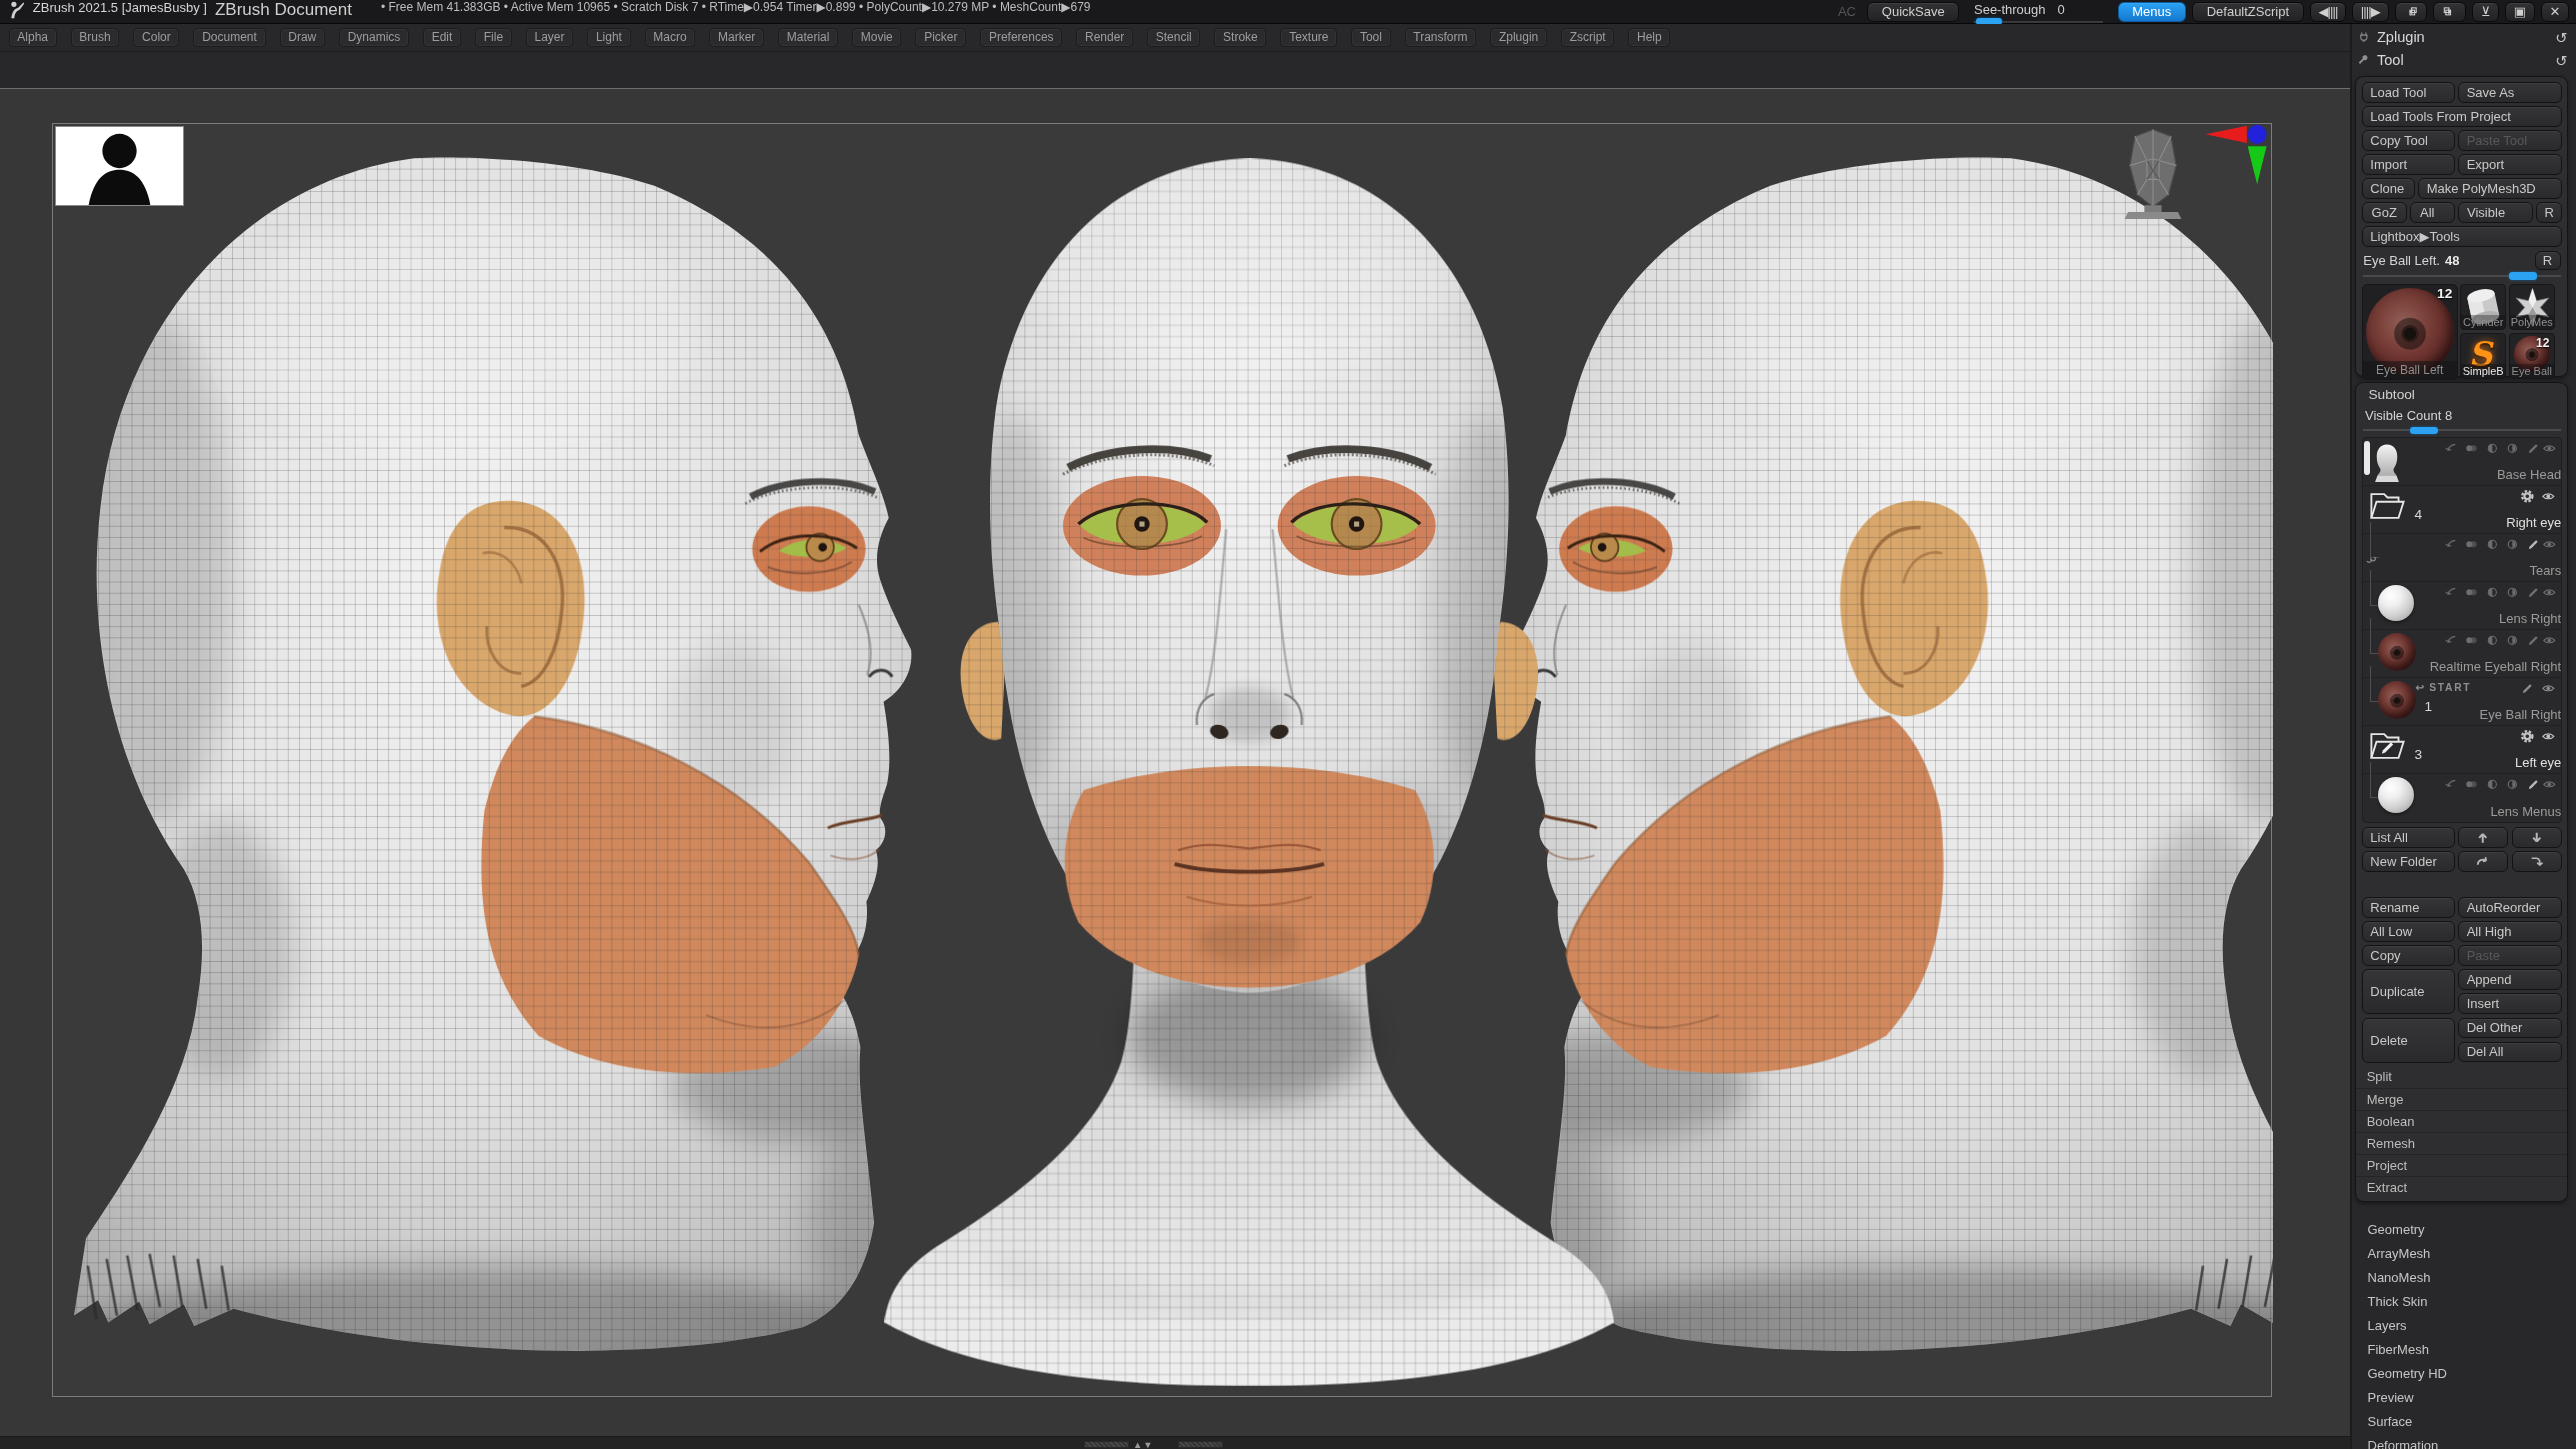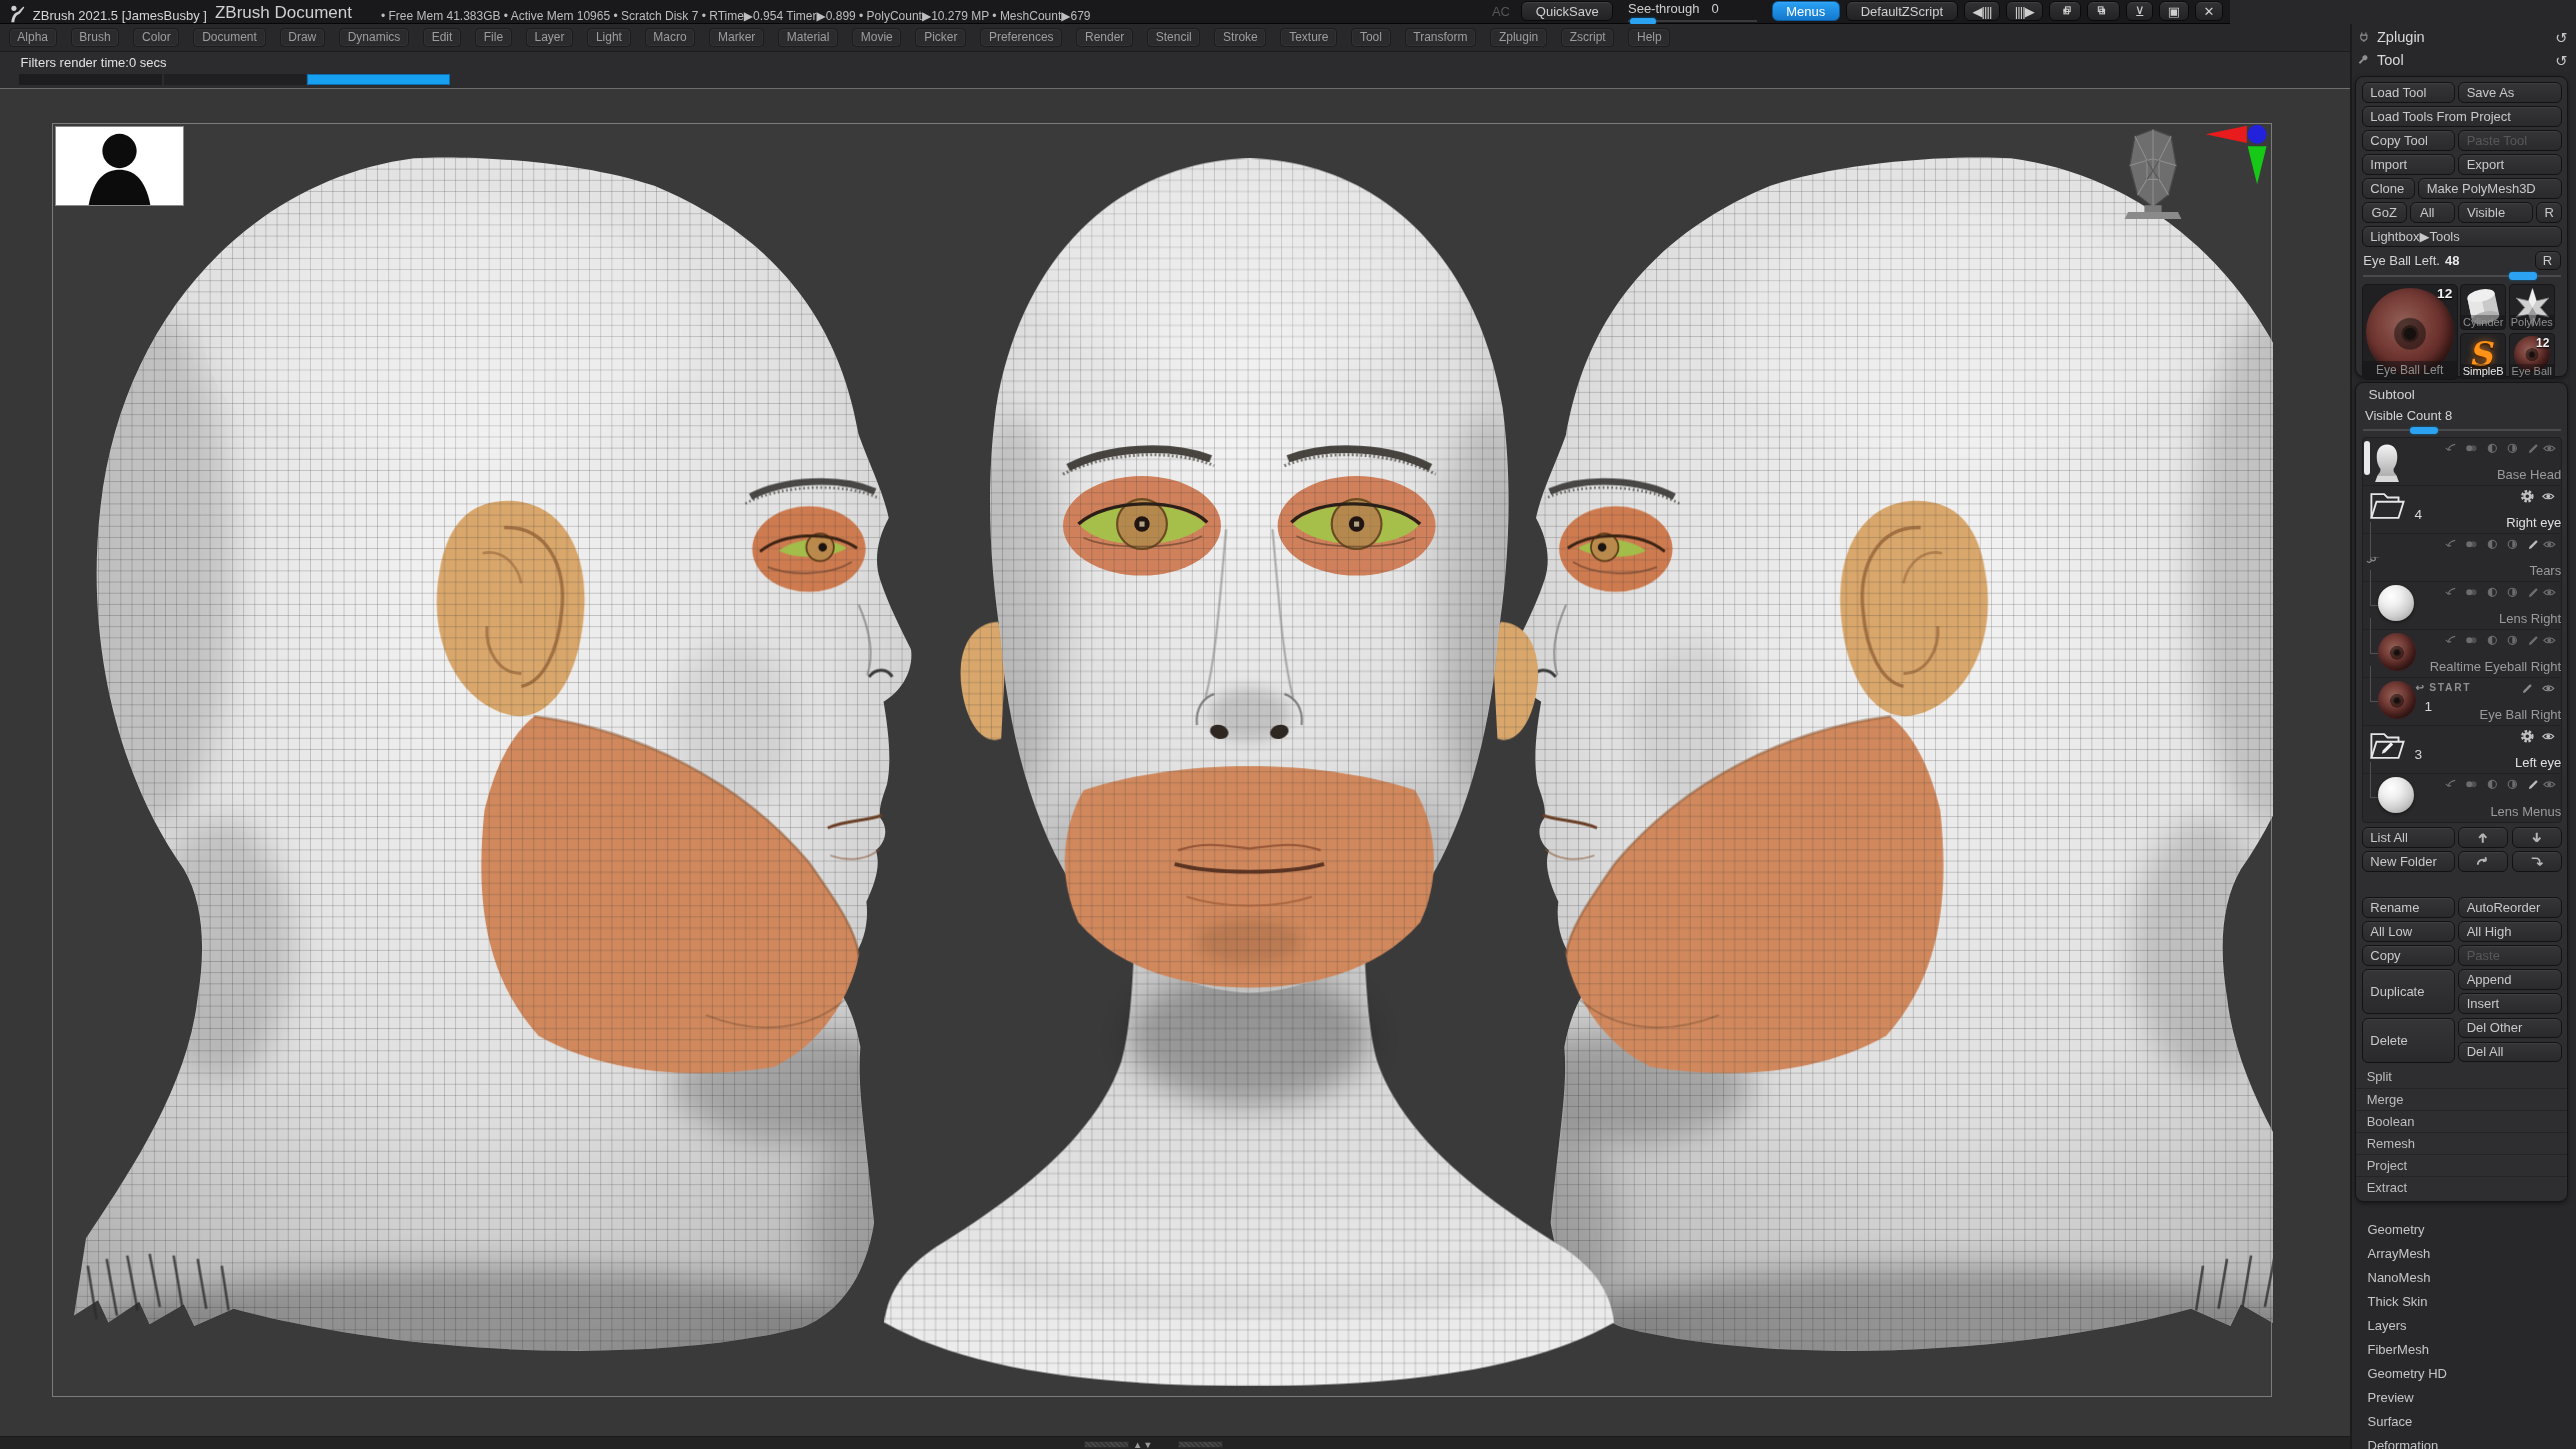--- a/index.html
+++ b/index.html
@@ -1,20 +1,20 @@
 <!DOCTYPE html>
 <html style="font-size:13.7px"><head>
 <meta charset="utf-8">
 <style>
   * { margin:0; padding:0; box-sizing:border-box; }
   body { background:#111; font-family:"Liberation Sans", sans-serif; }
   .app { position:relative; width:2576px; height:1449px; background:#28282a; overflow:hidden; color:#c6c6c6; }
 
   
-  .titlebar { position:absolute; top:0; left:0; width:2230px; height:24px; background:#19191b; display:flex; align-items:flex-end; padding:0 6.9px; border-bottom:0.9px solid #060606;}
+  .titlebar { position:absolute; top:0; left:0; width:2576px; height:24px; background:#19191b; display:flex; align-items:flex-start; padding:0 6.9px; border-bottom:0.9px solid #060606;}
   .logo { width:19px; height:19px; margin-right:6.9px; flex:0 0 auto;}
   .t-title { font-size:13px; color:#d6d6d6; white-space:nowrap;}
   .t-doc { font-size:17px; color:#cfcfcf; margin-left:8px; white-space:nowrap;}
   .t-stats { font-size:12px; color:#bdbdbd; margin-left:29px; white-space:nowrap;}
   .t-right { margin-left:auto; display:flex; align-items:center; gap:6px;}
   .t-ac { color:#55555a; font-size:13px; margin-right:5.2px;}
   .tbtn { height:20px; display:flex; align-items:center; justify-content:center; padding:0 13.7px; font-size:13px; color:#cfcfcf; background:linear-gradient(180deg,#323234,#222224); border:0.9px solid #0a0a0c; border-radius:6px; box-shadow:inset 0 0.9px 0 rgba(255,255,255,.07);}
   .tbtn.small { padding:0 7.7px; }
   .tbtn.blue { background:linear-gradient(180deg,#2aa2f5,#1478cd); color:#fff; border-color:#0b5c9e;}
   .seethrough { display:flex; flex-direction:column; padding:0 8.6px; position:relative; top:1.7px;}
@@ -257,28 +257,20 @@
     <span class="mi">Stencil</span>
     <span class="mi">Stroke</span>
     <span class="mi">Texture</span>
     <span class="mi">Tool</span>
     <span class="mi">Transform</span>
     <span class="mi">Zplugin</span>
     <span class="mi">Zscript</span>
     <span class="mi">Help</span>
   </nav>
 
-  <div class="filtersrow">
-    <span class="f-text">Filters render time:0 secs</span>
-    <div class="segbar">
-      <div class="seg d1"></div>
-      <div class="seg d2"></div>
-      <div class="seg blue"></div>
-    </div>
-  </div>
 
   <div class="canvas-zone">
     <div class="doc">
       <svg class="scene" width="2220" height="1274" viewBox="0 0 2585 1484">
         <defs>
           <pattern id="wf" width="13" height="13" patternUnits="userSpaceOnUse">
             <path d="M13 0 H0 V13" fill="none" stroke="#3f3f3f" stroke-width="1" opacity="0.55"></path>
           </pattern>
           <radialGradient id="headShade" cx="48%" cy="36%" r="78%">
             <stop offset="0%" stop-color="#f3f3f3"></stop>

